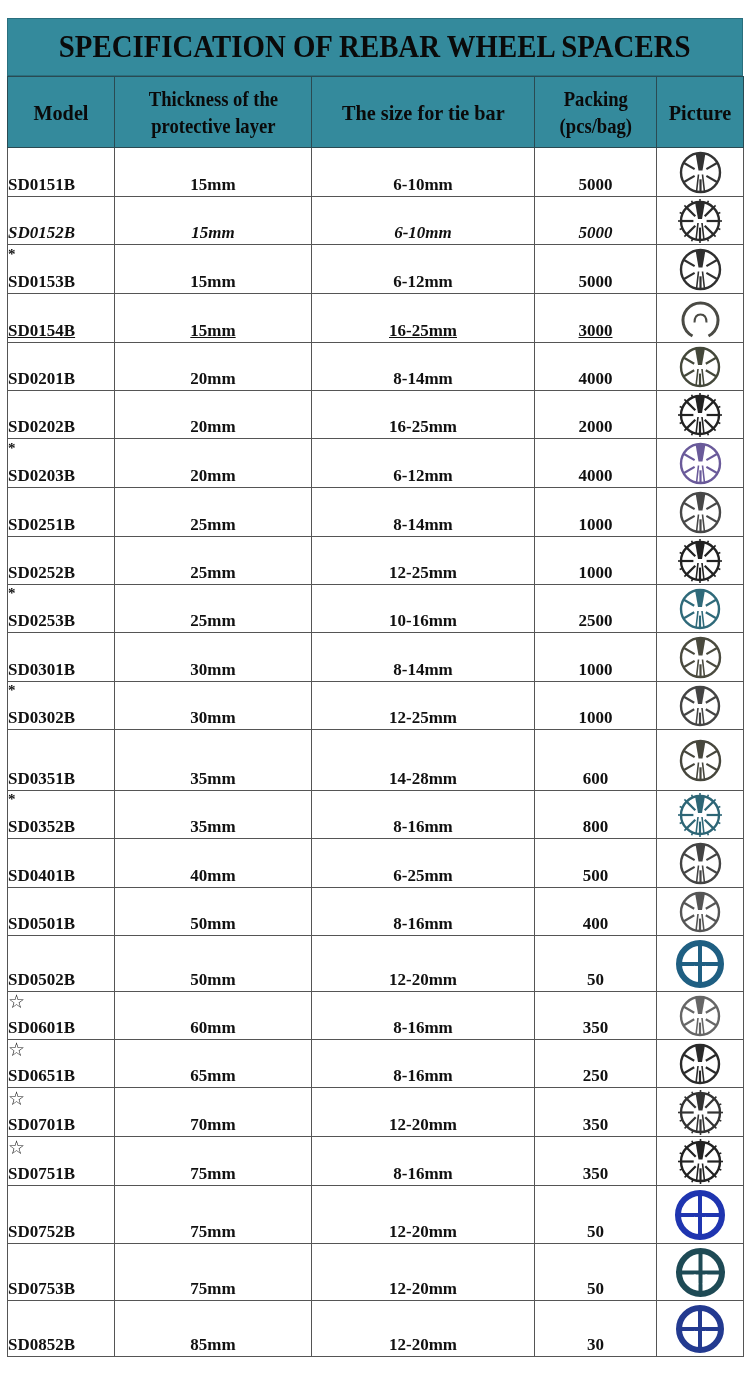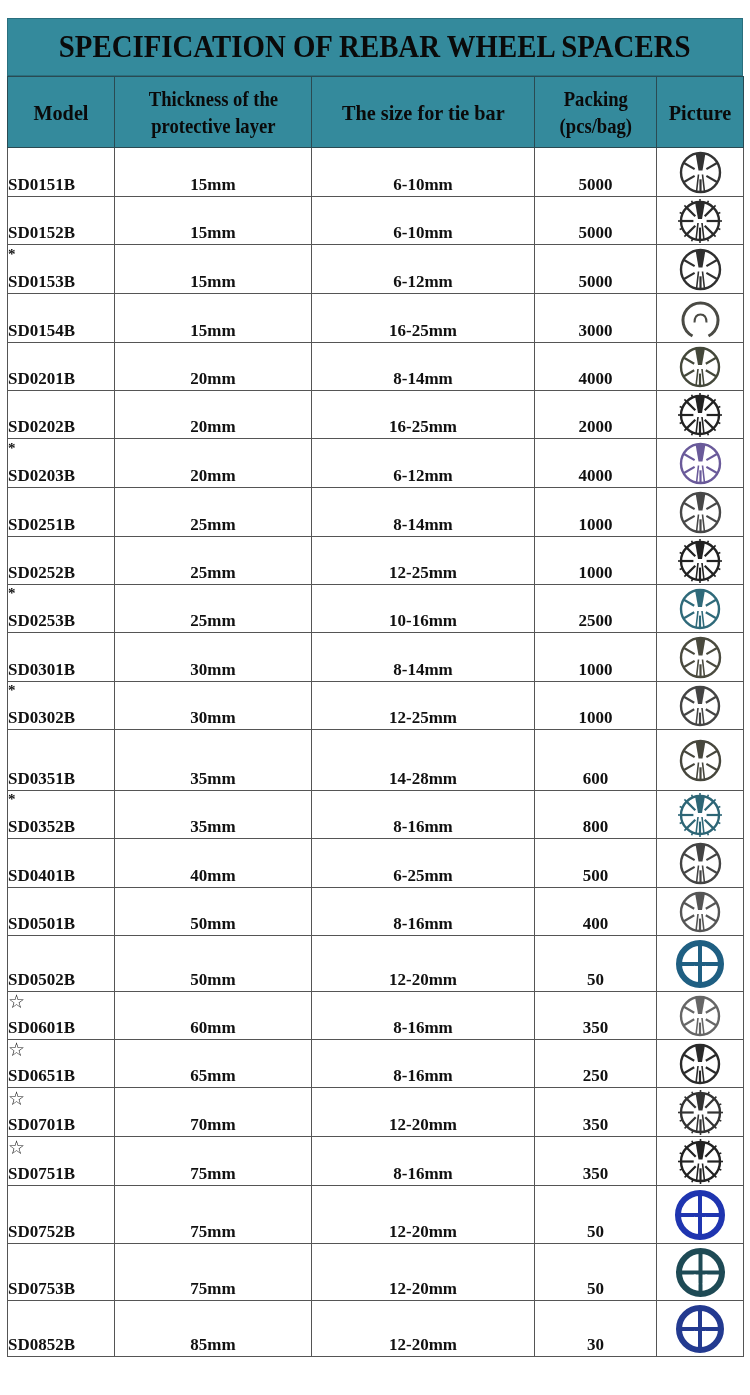--- a/index.html
+++ b/index.html
@@ -70,21 +70,21 @@
                 <path d="M17.5 3 L27.5 3 L24.5 20.5 L20.5 20.5 Z" fill="#333333"></path>
                 <path d="M18.5 42 L20.5 24.5 M26.5 42 L24.5 24.5" stroke="#333333" stroke-width="1.6" fill="none"></path>
                 <line x1="22.5" y1="15.7" x2="22.5" y2="3.0" stroke="#333333" stroke-width="2.2"></line>
                 <line x1="28.4" y1="19.1" x2="39.4" y2="12.8" stroke="#333333" stroke-width="2.2"></line>
                 <line x1="28.4" y1="25.9" x2="39.4" y2="32.3" stroke="#333333" stroke-width="2.2"></line>
                 <line x1="22.5" y1="29.3" x2="22.5" y2="42.0" stroke="#333333" stroke-width="2.2"></line>
                 <line x1="16.6" y1="25.9" x2="5.6" y2="32.3" stroke="#333333" stroke-width="2.2"></line>
                 <line x1="16.6" y1="19.1" x2="5.6" y2="12.7" stroke="#333333" stroke-width="2.2"></line>
               </svg></span></td>
   </tr>
-        <tr style="height: 48px;">
+        <tr style="height: 48px; font-style: italic;">
     <td class="model">
       <span class="mark none"></span>
       <span>SD0152B</span>
     </td>
     <td>15mm</td>
     <td>6-10mm</td>
     <td>5000</td>
     <td class="pic"><span><svg class="spacer-icon" width="44" height="44" viewBox="0 0 44 44">
                 <circle cx="22" cy="22" r="19" fill="none" stroke="#2a2a2a" stroke-width="2.4"></circle>
                 <path d="M17 3 L27 3 L24 20 L20 20 Z" fill="#2a2a2a"></path>
@@ -128,21 +128,21 @@
                 <path d="M17.5 3 L27.5 3 L24.5 20.5 L20.5 20.5 Z" fill="#2f2f2f"></path>
                 <path d="M18.5 42 L20.5 24.5 M26.5 42 L24.5 24.5" stroke="#2f2f2f" stroke-width="1.6" fill="none"></path>
                 <line x1="22.5" y1="15.7" x2="22.5" y2="3.0" stroke="#2f2f2f" stroke-width="2.2"></line>
                 <line x1="28.4" y1="19.1" x2="39.4" y2="12.8" stroke="#2f2f2f" stroke-width="2.2"></line>
                 <line x1="28.4" y1="25.9" x2="39.4" y2="32.3" stroke="#2f2f2f" stroke-width="2.2"></line>
                 <line x1="22.5" y1="29.3" x2="22.5" y2="42.0" stroke="#2f2f2f" stroke-width="2.2"></line>
                 <line x1="16.6" y1="25.9" x2="5.6" y2="32.3" stroke="#2f2f2f" stroke-width="2.2"></line>
                 <line x1="16.6" y1="19.1" x2="5.6" y2="12.7" stroke="#2f2f2f" stroke-width="2.2"></line>
               </svg></span></td>
   </tr>
-        <tr style="height: 49px;">
+        <tr style="height: 49px; text-decoration: underline;">
     <td class="model">
       <span class="mark none"></span>
       <span>SD0154B</span>
     </td>
     <td>15mm</td>
     <td>16-25mm</td>
     <td>3000</td>
     <td class="pic"><span><svg class="spacer-icon" width="45" height="45" viewBox="0 0 45 45">
                 <path d="M14.5 40 A17.5 17.5 0 1 1 30.5 40" fill="none" stroke="#4a4a44" stroke-width="3"></path>
                 <path d="M16.5 26.5 q0 -8 6 -8 q6 0 6 8" fill="none" stroke="#4a4a44" stroke-width="2"></path>

